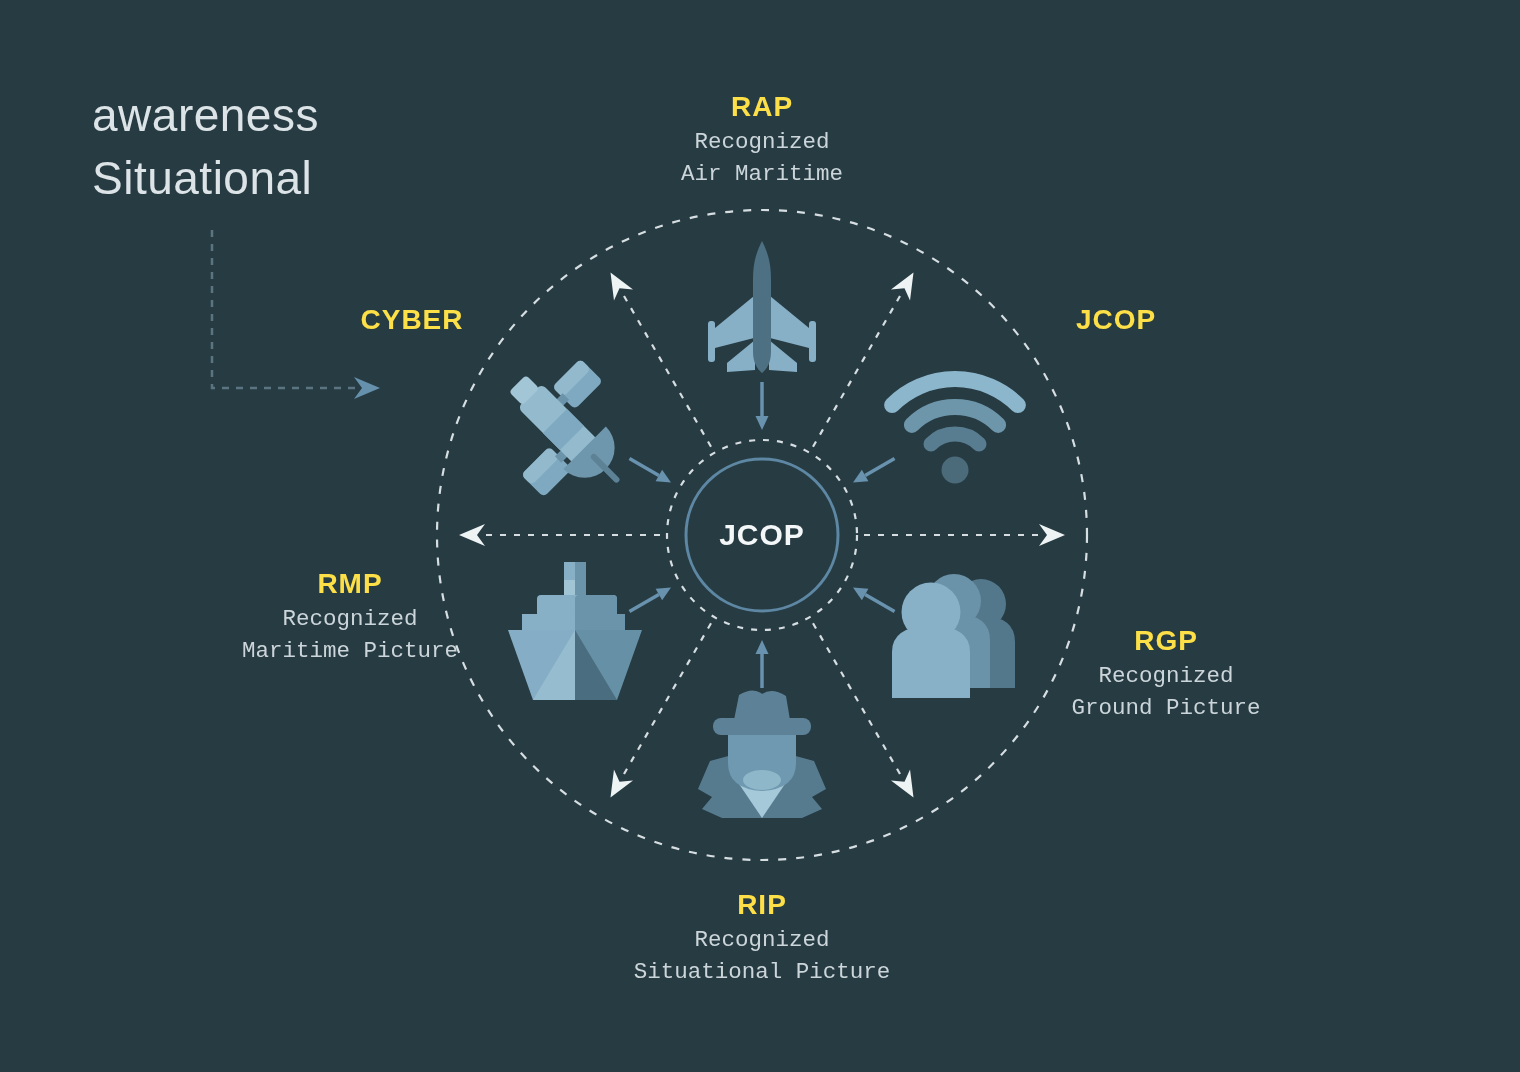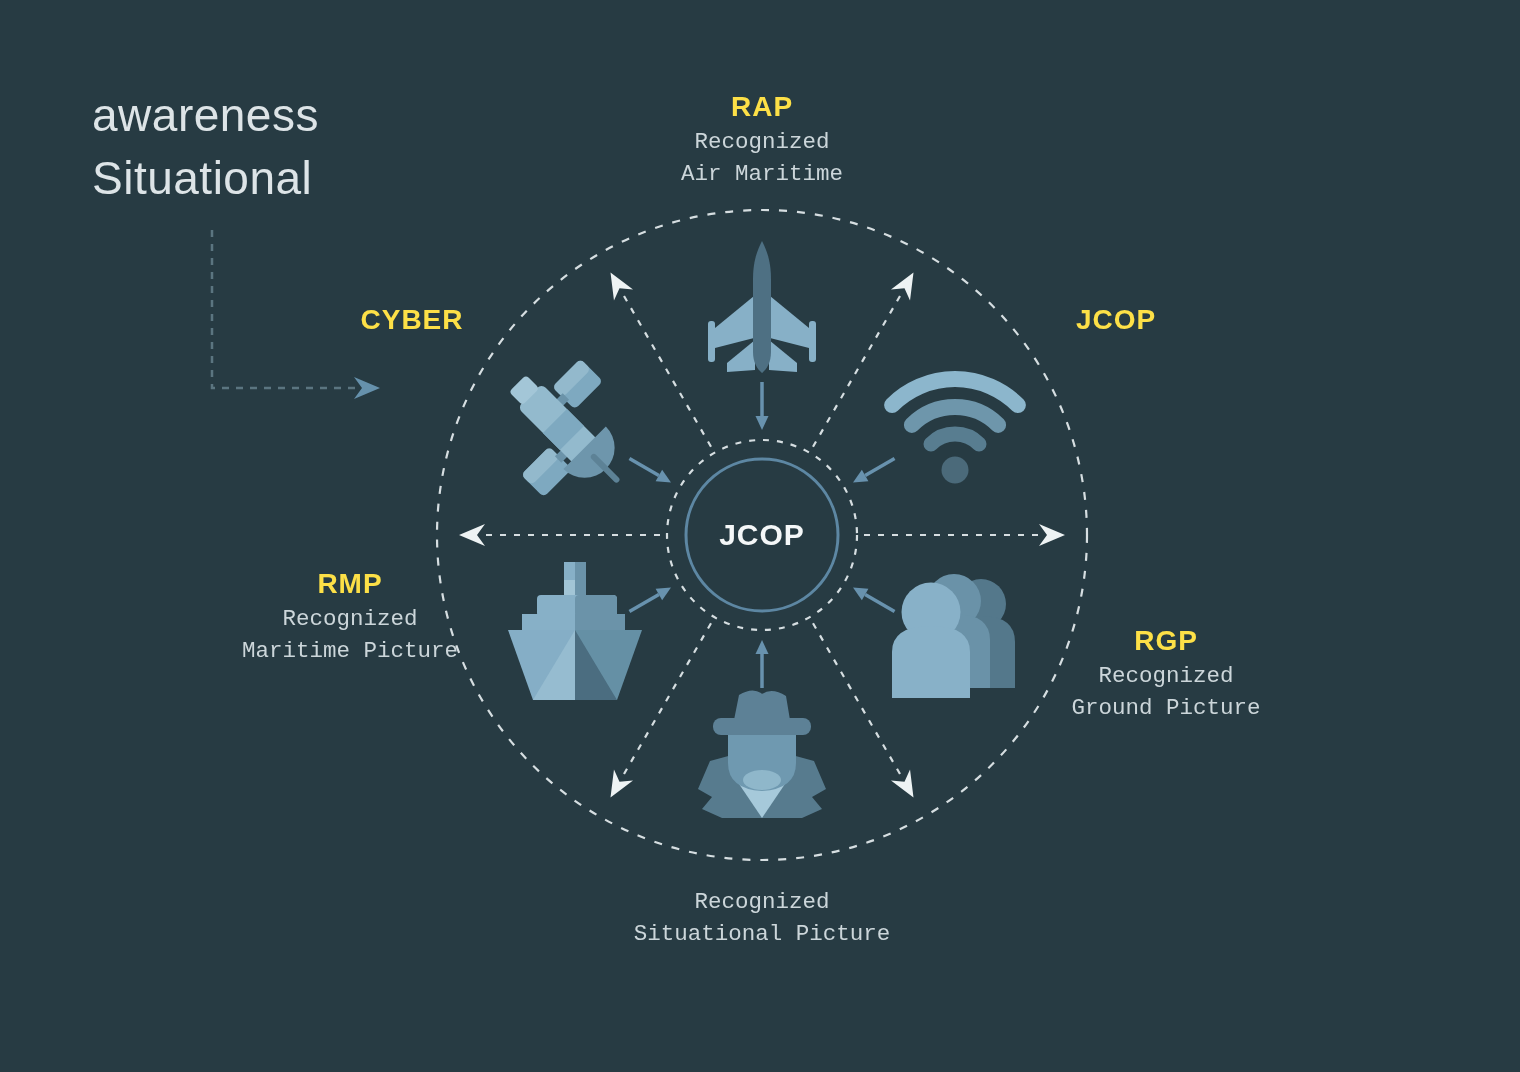--- a/index.html
+++ b/index.html
@@ -185,17 +185,18 @@
     <div class="desc">Maritime Picture</div>
   </div>
 
   <div class="label-block" style="left:1166px;top:622px;">
     <div class="acronym">RGP</div>
     <div class="desc">Recognized</div>
     <div class="desc">Ground Picture</div>
   </div>
 
   <div class="label-block" style="left:762px;top:886px;">
+    <div class="acronym">RIP</div>
     <div class="desc">Recognized</div>
     <div class="desc">Situational Picture</div>
   </div>
 
 </div>
 
 </body></html>

